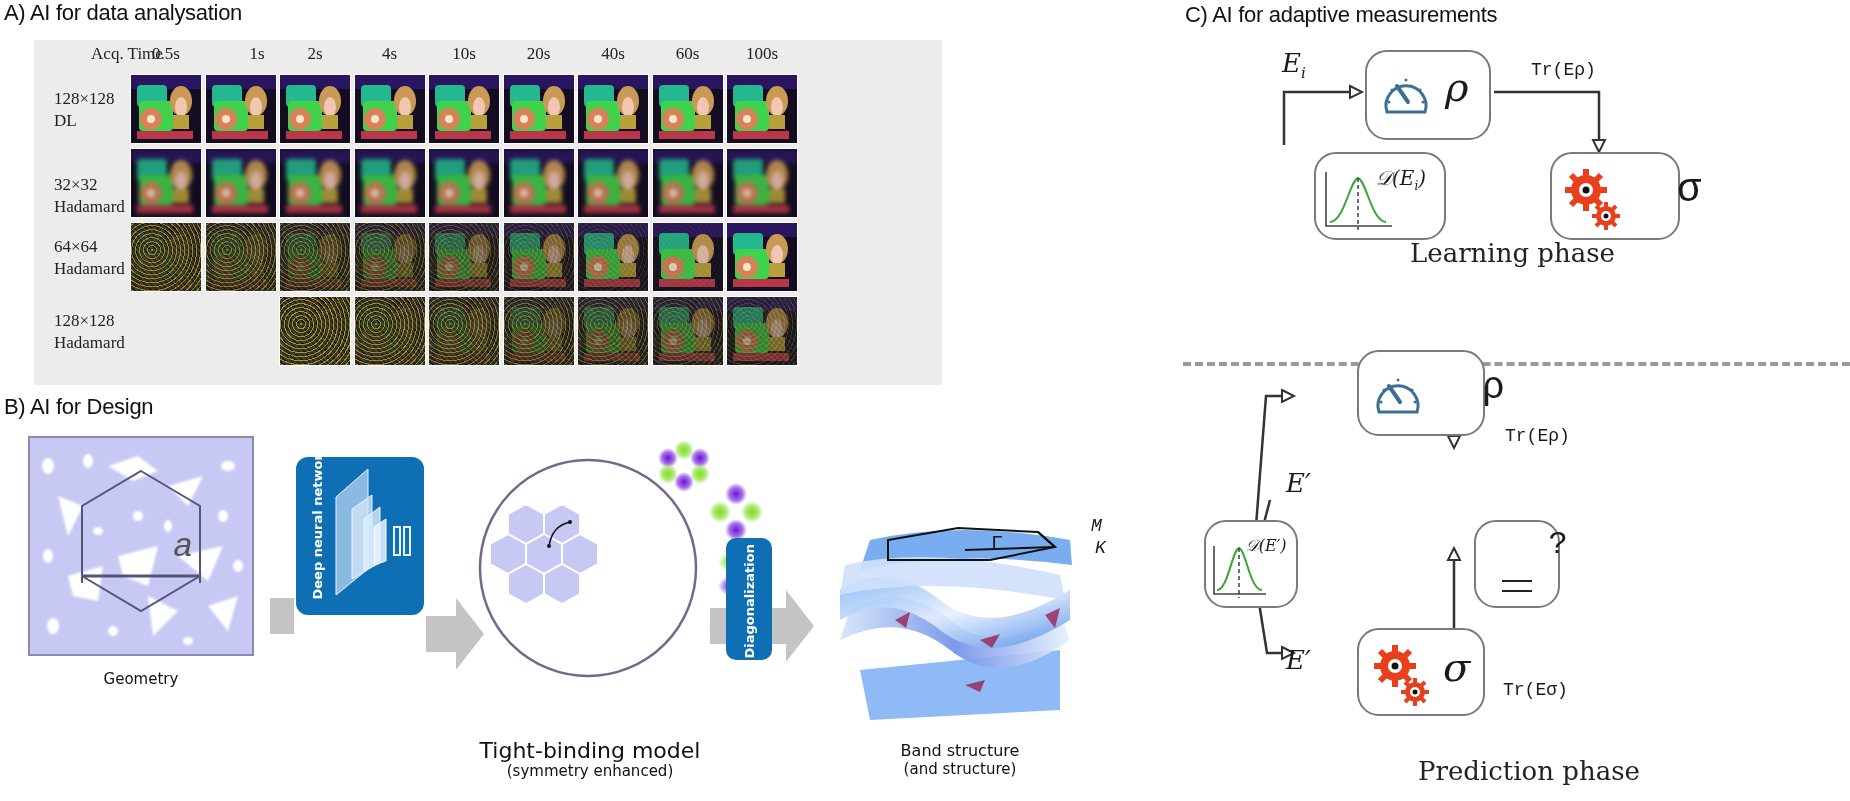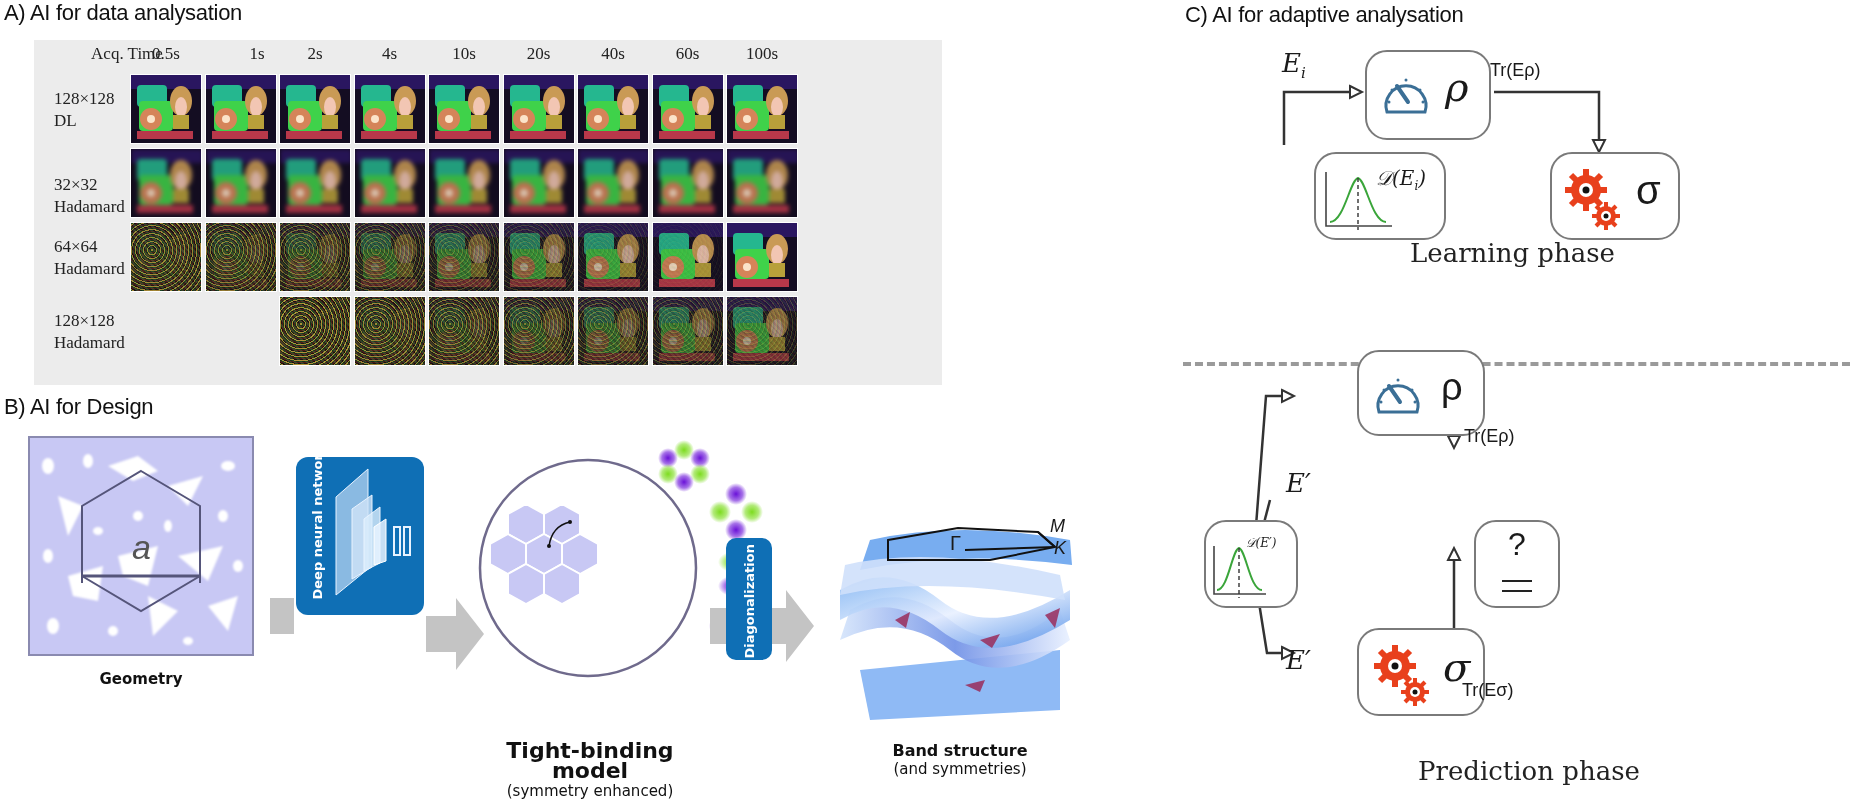--- a/index.html
+++ b/index.html
@@ -10,26 +10,26 @@
   
   #panelA-box { left:34px; top:40px; width:908px; height:345px; background:#ececec; }
   .col-head { position:absolute; top:4px; font-family:"Liberation Serif", serif; font-size:17px; color:#222; text-align:center; width:72px; }
   .row-label { position:absolute; left:20px; font-family:"Liberation Serif", serif; font-size:17px; line-height:22px; color:#222; }
   .cell { position:absolute; width:72px; height:70px; border:1px solid #fff; box-sizing:border-box; overflow:hidden; background:#120c14; }
   .cell .scene { position:absolute; inset:0; }
   .noise { position:absolute; inset:0; }
 
   
   .caption-b { position:absolute; font-family:"DejaVu Sans", sans-serif; font-size:15px; text-align:center; color:#111; }
-  .caption-b b { font-weight:bold; }
+  .caption-b b { font-weight:normal; }
   .vlabel { position:absolute; color:#fff; font-family:"DejaVu Sans", sans-serif; font-weight:bold; font-size:14px; transform:rotate(-90deg); transform-origin:center; white-space:nowrap; }
 
   
   .cbox { position:absolute; border:2.5px solid #7a7a7a; border-radius:22px; background:#fff; box-sizing:border-box; }
-  .serif { font-family:Liberation Sans, sans-serif; }
+  .serif { font-family:Liberation Mono, monospace;padding-left:41px; }
   .math { font-family:"DejaVu Serif", serif; font-style:italic; }
   .phase-label { position:absolute; font-family:"DejaVu Serif", serif; font-size:26px; color:#222; white-space:nowrap; }
 </style>
 </head>
 <body>
 
 <div class="panel-title" style="left:4px; top:0px;">A) AI for data analysation</div>
 
 <div id="panelA-box" class="abs">
   <div class="col-head" style="left:48px; width:90px;">Acq. Time</div>
@@ -846,24 +846,24 @@
     <polygon points="48,20 118,8 198,12 215,27 150,40 48,40" fill="none" stroke="#111" stroke-width="2"></polygon>
     <line x1="125" y1="30" x2="215" y2="27" stroke="#111" stroke-width="2"></line>
     <line x1="198" y1="12" x2="215" y2="27" stroke="#111" stroke-width="2"></line>
   </svg>
   <div class="abs serif" style="left:110px; top:12px; font-size:20px;">Γ</div>
   <div class="abs serif" style="left:210px; top:-4px; font-size:18px; font-style:italic;">M</div>
   <div class="abs serif" style="left:214px; top:18px; font-size:18px; font-style:italic;">K</div>
 </div>
 <div class="caption-b" style="left:860px; top:742px; width:200px; line-height:18px;">
   <b style="font-size:16px;">Band structure</b><br>
-  <span>(and symmetries)</span>
-</div>
-
-<div class="panel-title" style="left:1185px; top:2px;">C) AI for adaptive analysation</div>
+  <span>(and structure)</span>
+</div>
+
+<div class="panel-title" style="left:1185px; top:2px;">C) AI for adaptive measurements</div>
 
 <svg class="abs" style="left:1080px; top:60px;" width="770" height="200" viewBox="0 0 770 200">
   <polyline points="204,85 204,32 270,32" fill="none" stroke="#333" stroke-width="2.5"></polyline>
   <polygon points="270,26 282,32 270,38" fill="#fff" stroke="#333" stroke-width="2"></polygon>
   <polyline points="414,32 519,32 519,80" fill="none" stroke="#333" stroke-width="2.5"></polyline>
   <polygon points="513,80 519,92 525,80" fill="#fff" stroke="#333" stroke-width="2"></polygon>
 </svg>
 
 <div class="cbox" style="left:1365px; top:50px; width:126px; height:90px;">
   <svg class="abs" style="left:14px; top:20px;" width="50" height="46" viewBox="0 0 50 46">
@@ -946,21 +946,21 @@
   <div class="abs serif" style="left:82px; top:14px; font-size:38px;">ρ</div>
 </div>
 <div class="abs serif" style="left:1464px; top:426px; font-size:18px;">Tr(Eρ)</div>
 
 <div class="cbox" style="left:1204px; top:520px; width:94px; height:88px;">
   <svg class="abs" style="left:6px; top:22px;" width="56" height="56" viewBox="0 0 56 56">
     <polyline points="2,2 2,50 54,50" fill="none" stroke="#444" stroke-width="1.6"></polyline>
     <path d="M5 46 C16 46 20 6 27 4 C34 6 38 46 50 46" fill="none" stroke="#3aa53a" stroke-width="2"></path>
     <line x1="27" y1="4" x2="27" y2="54" stroke="#333" stroke-width="1.4" stroke-dasharray="4 3"></line>
   </svg>
-  <div class="abs math" style="left:40px; top:14px; font-size:12px; white-space:nowrap;">𝒟(E′)</div>
+  <div class="abs math" style="left:40px; top:14px; font-size:16px; white-space:nowrap;">𝒟(E′)</div>
 </div>
 <div class="abs math" style="left:1286px; top:468px; font-size:26px;">E′</div>
 <div class="abs math" style="left:1286px; top:645px; font-size:26px;">E′</div>
 
 <div class="cbox" style="left:1357px; top:628px; width:128px; height:88px;">
   <svg class="abs" style="left:12px; top:12px;" width="66" height="70" viewBox="0 0 66 70">
     <g fill="#e8401c">
       <circle cx="24" cy="24" r="15"></circle>
       <g stroke="#e8401c" stroke-width="6">
         <line x1="24" y1="3" x2="24" y2="45"></line>

